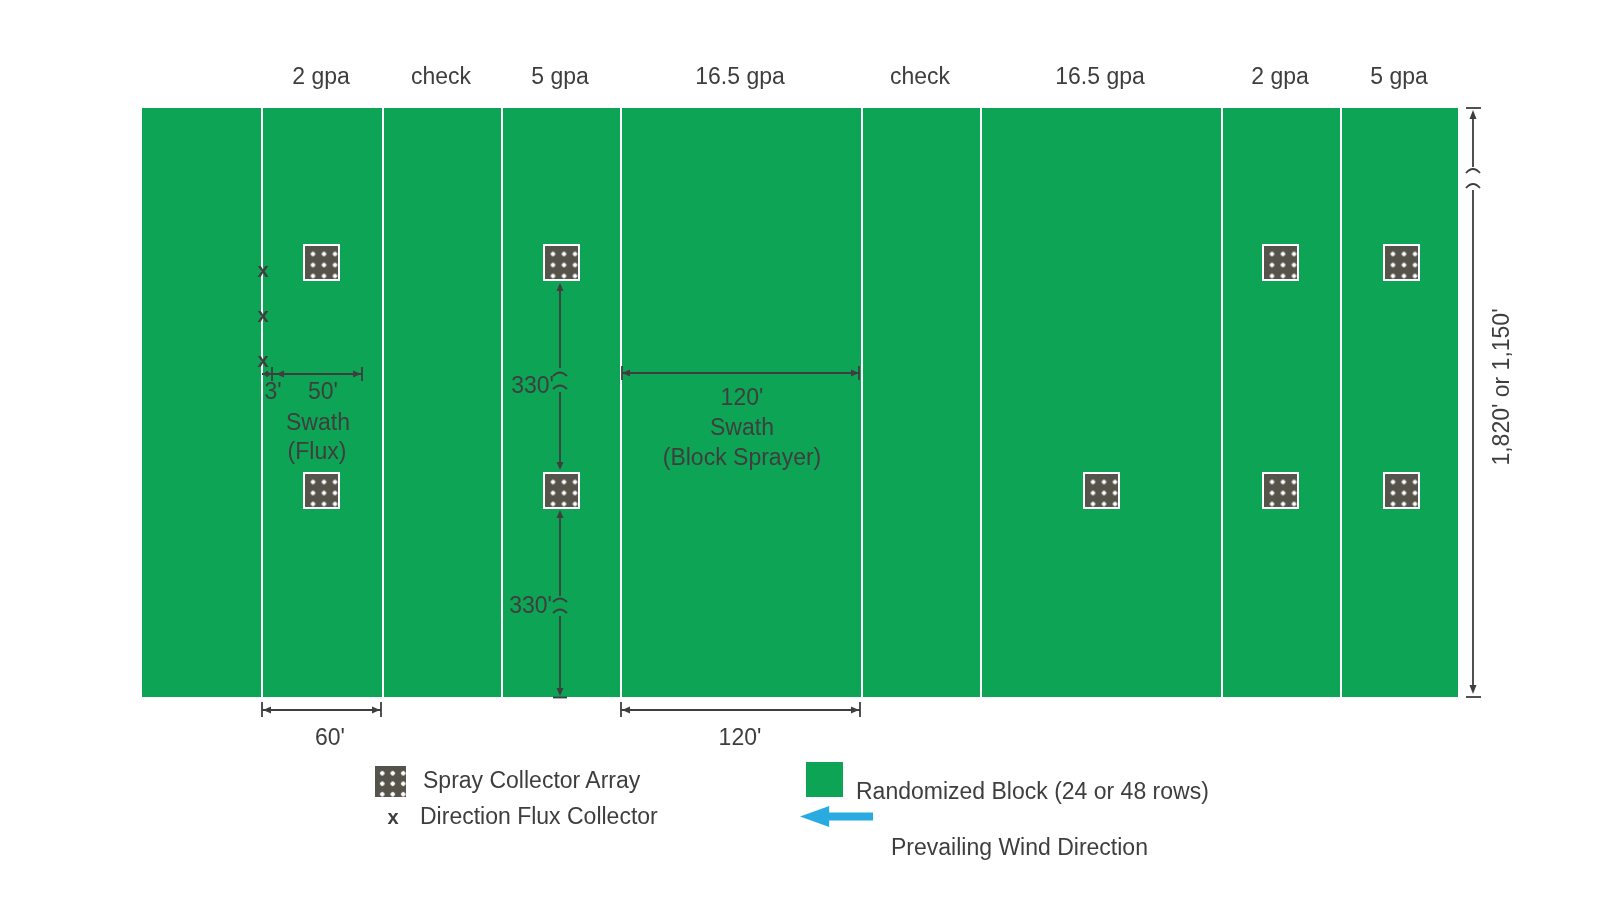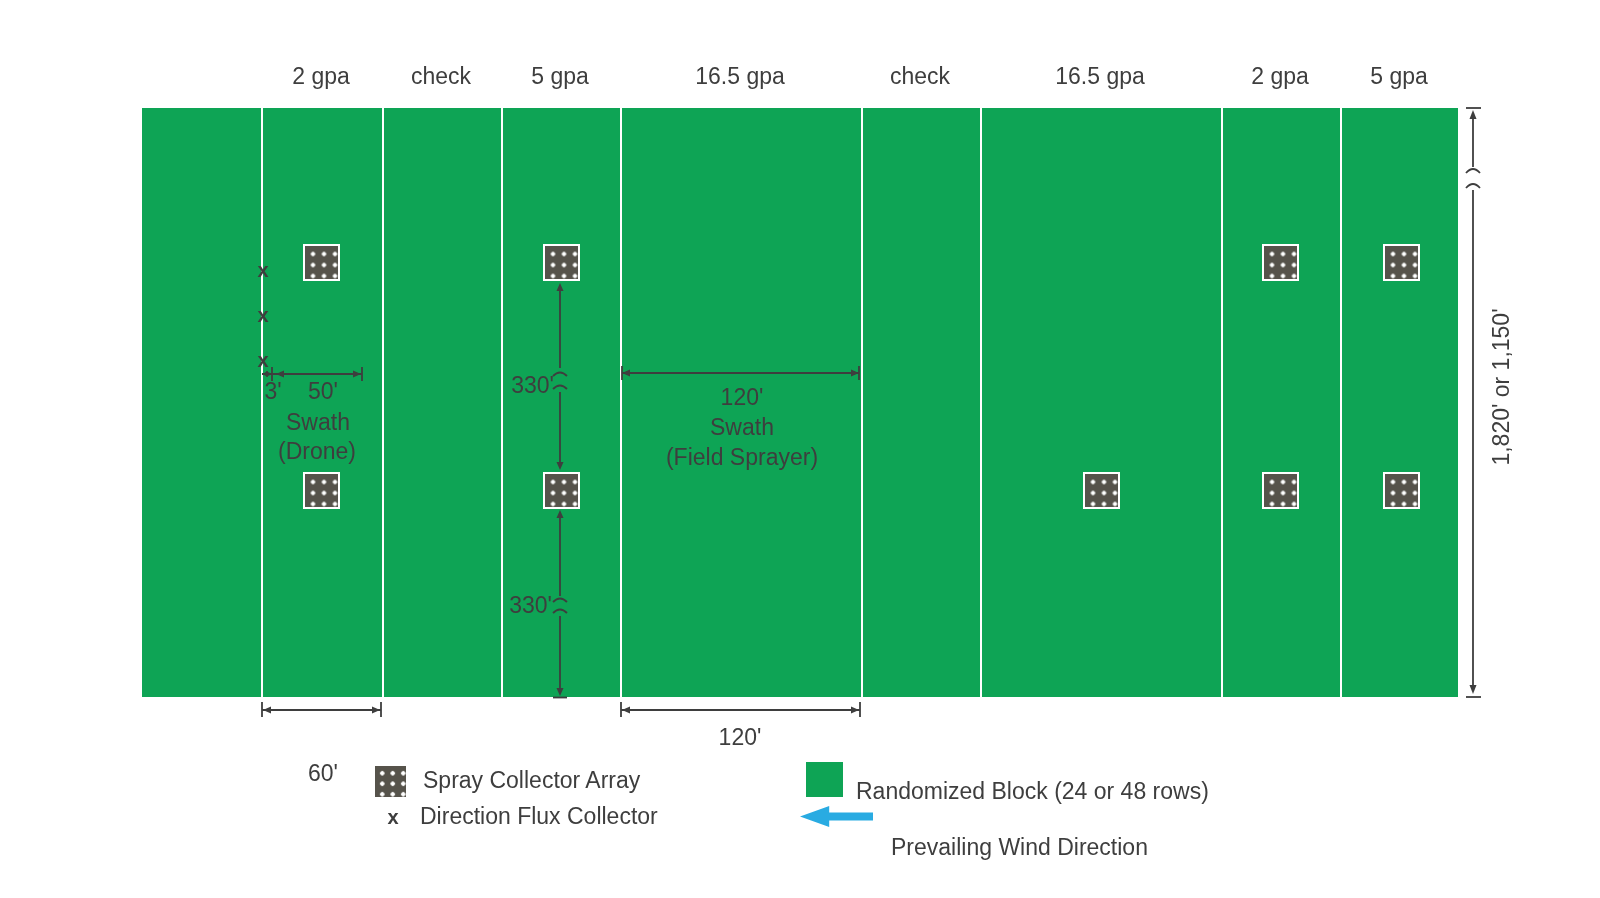--- a/index.html
+++ b/index.html
@@ -142,27 +142,27 @@
       <path d="M1466,188 Q1473,180 1480,188"></path>
       <line x1="1473" y1="190" x2="1473" y2="691"></line>
       <polygon points="1473,694 1469.5,685 1476.5,685"></polygon>
       <line x1="1466" y1="697" x2="1481" y2="697"></line>
     </g>
   </svg>
 
   <div class="lab ctr" style="left:273px; top:392px;">3'</div>
   <div class="lab ctr" style="left:323px; top:392px;">50'</div>
   <div class="lab ctr" style="left:318px; top:423px;">Swath</div>
-  <div class="lab ctr" style="left:317px; top:452px;">(Drone)</div>
+  <div class="lab ctr" style="left:317px; top:452px;">(Flux)</div>
   <div class="lab ctr" style="left:742px; top:398px;">120'</div>
   <div class="lab ctr" style="left:742px; top:428px;">Swath</div>
-  <div class="lab ctr" style="left:742px; top:458px;">(Field Sprayer)</div>
+  <div class="lab ctr" style="left:742px; top:458px;">(Block Sprayer)</div>
   <div class="lab rgt" style="left:554px; top:386px;">330'</div>
   <div class="lab rgt" style="left:552px; top:606px;">330'</div>
-  <div class="lab ctr" style="left:323px; top:738px;margin-top:36px;">60'</div>
+  <div class="lab ctr" style="left:330px; top:738px;">60'</div>
   <div class="lab ctr" style="left:740px; top:738px;">120'</div>
   <div class="lab rot" style="left:1502px; top:387px;">1,820' or 1,150'</div>
 
   <div>
     <div class="collector small" style="left:373px; top:764px;"></div>
     <div class="lab vmid" style="left:423px; top:781px;">Spray Collector Array</div>
 
     <div class="fluxmark" style="left:393px; top:817px;">x</div>
     <div class="lab vmid" style="left:420px; top:817px;">Direction Flux Collector</div>
 

